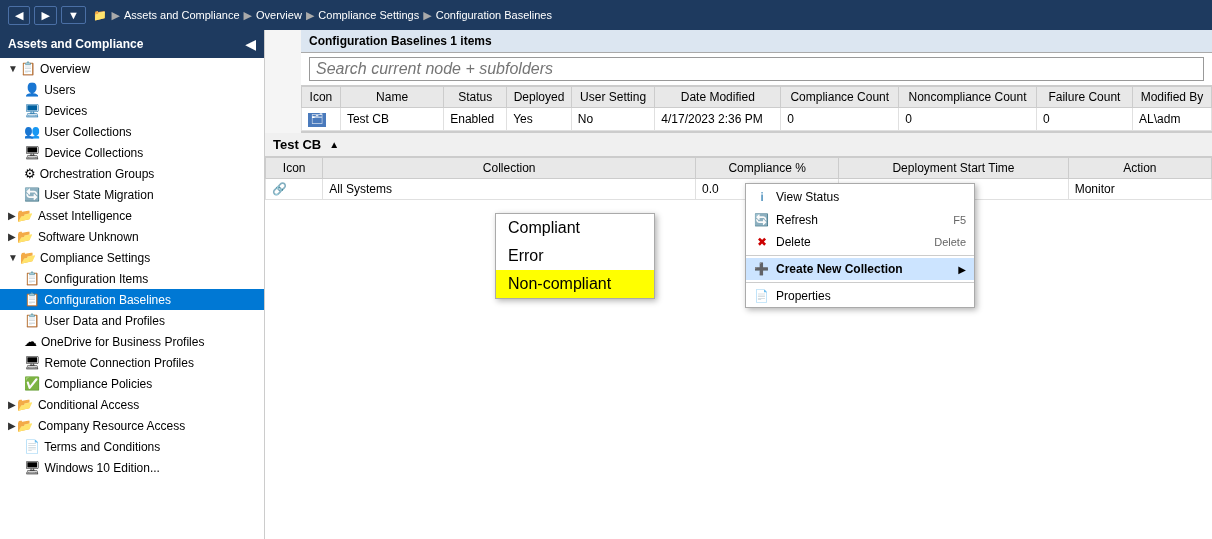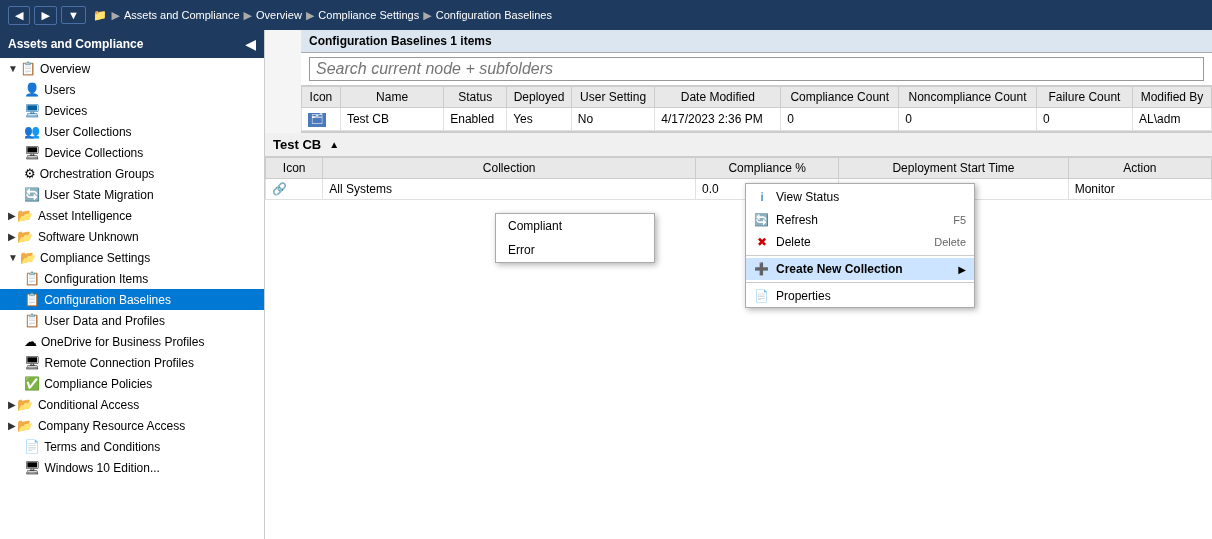--- a/index.html
+++ b/index.html
@@ -209,21 +209,21 @@
       border: 1px solid #aaa;
       box-shadow: 2px 2px 6px rgba(0,0,0,0.3);
       width: 160px;
       z-index: 101;
     }
     .submenu-item {
       display: flex;
       align-items: center;
       padding: 5px 12px;
       cursor: pointer;
-      font-size: 12px;
+      font-size: 16px;
     }
     .submenu-item.highlighted { background: #ffff00; }
   </style>
 </head>
 <body>
 
 <div class="title-bar">
   <div class="title-bar-nav">
     <button class="nav-btn">◀</button>
     <button class="nav-btn">▶</button>
@@ -437,16 +437,19 @@
         </div>
       </div>
 
       <div class="submenu">
         <div class="submenu-item">
           <span>Compliant</span>
         </div>
         <div class="submenu-item">
           <span>Error</span>
         </div>
+        <div class="submenu-item highlighted">
+          <span>Non-compliant</span>
+        </div>
       </div>
     </div>
   </div>
 </div>
 
 </body></html>

